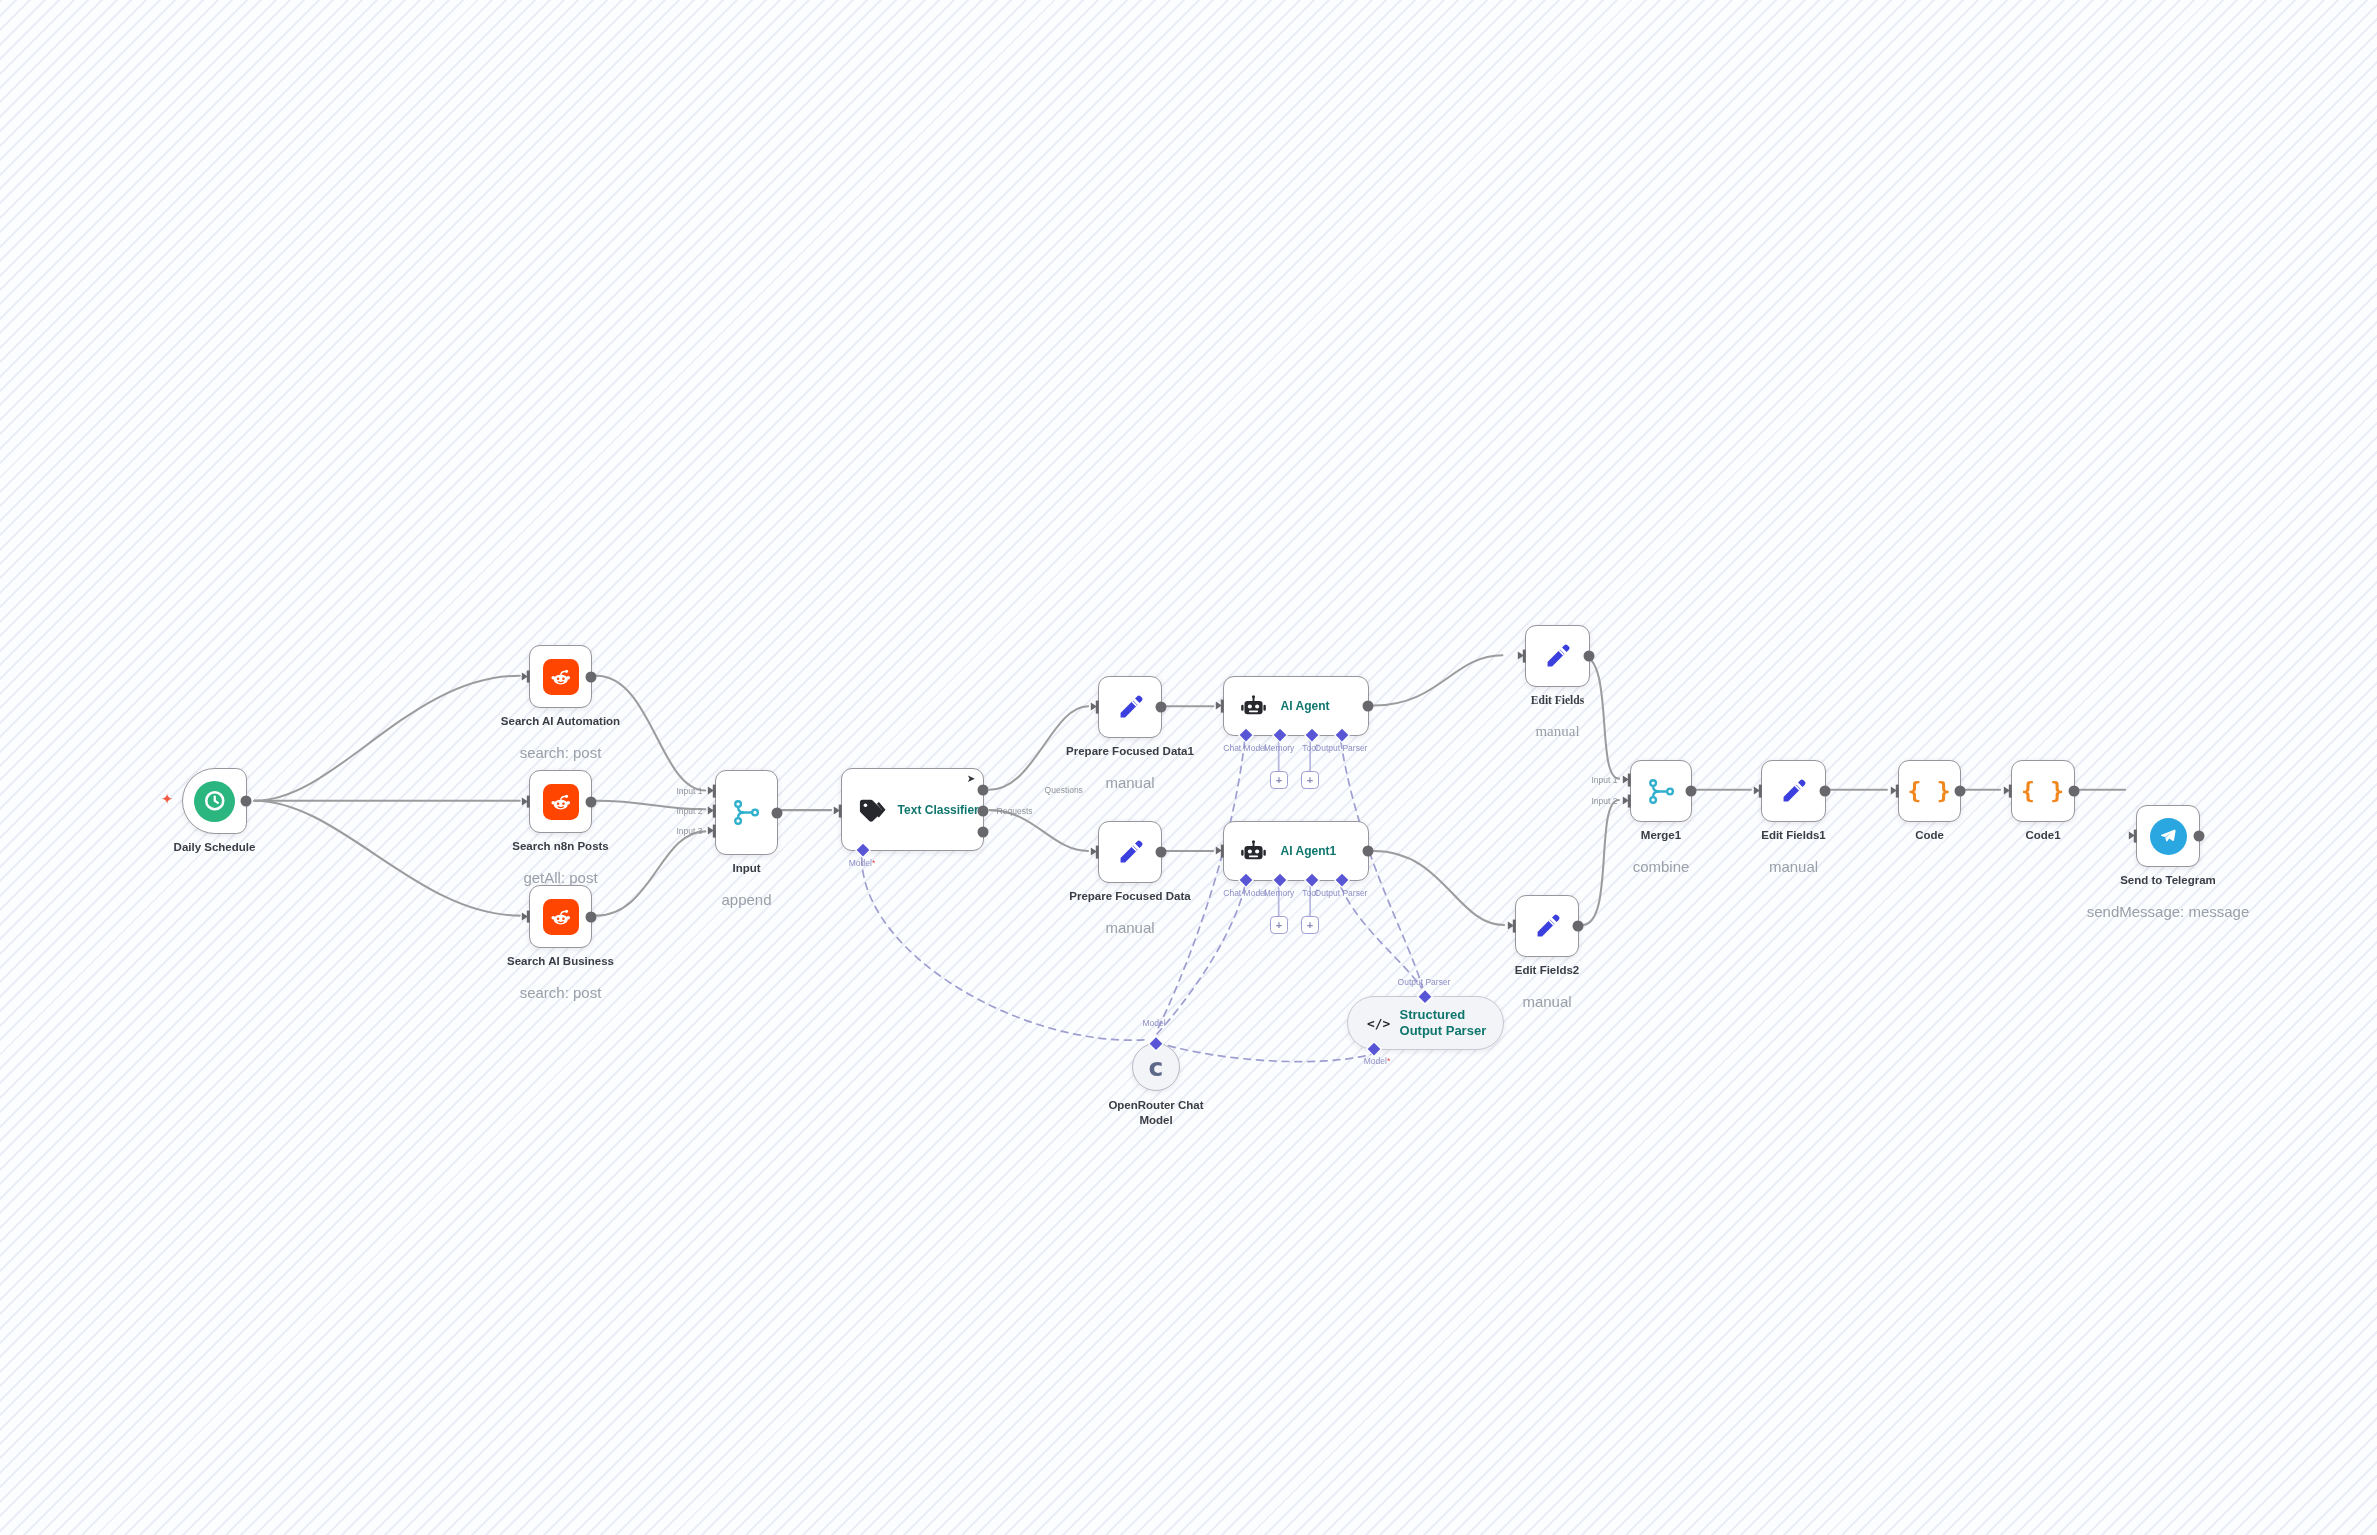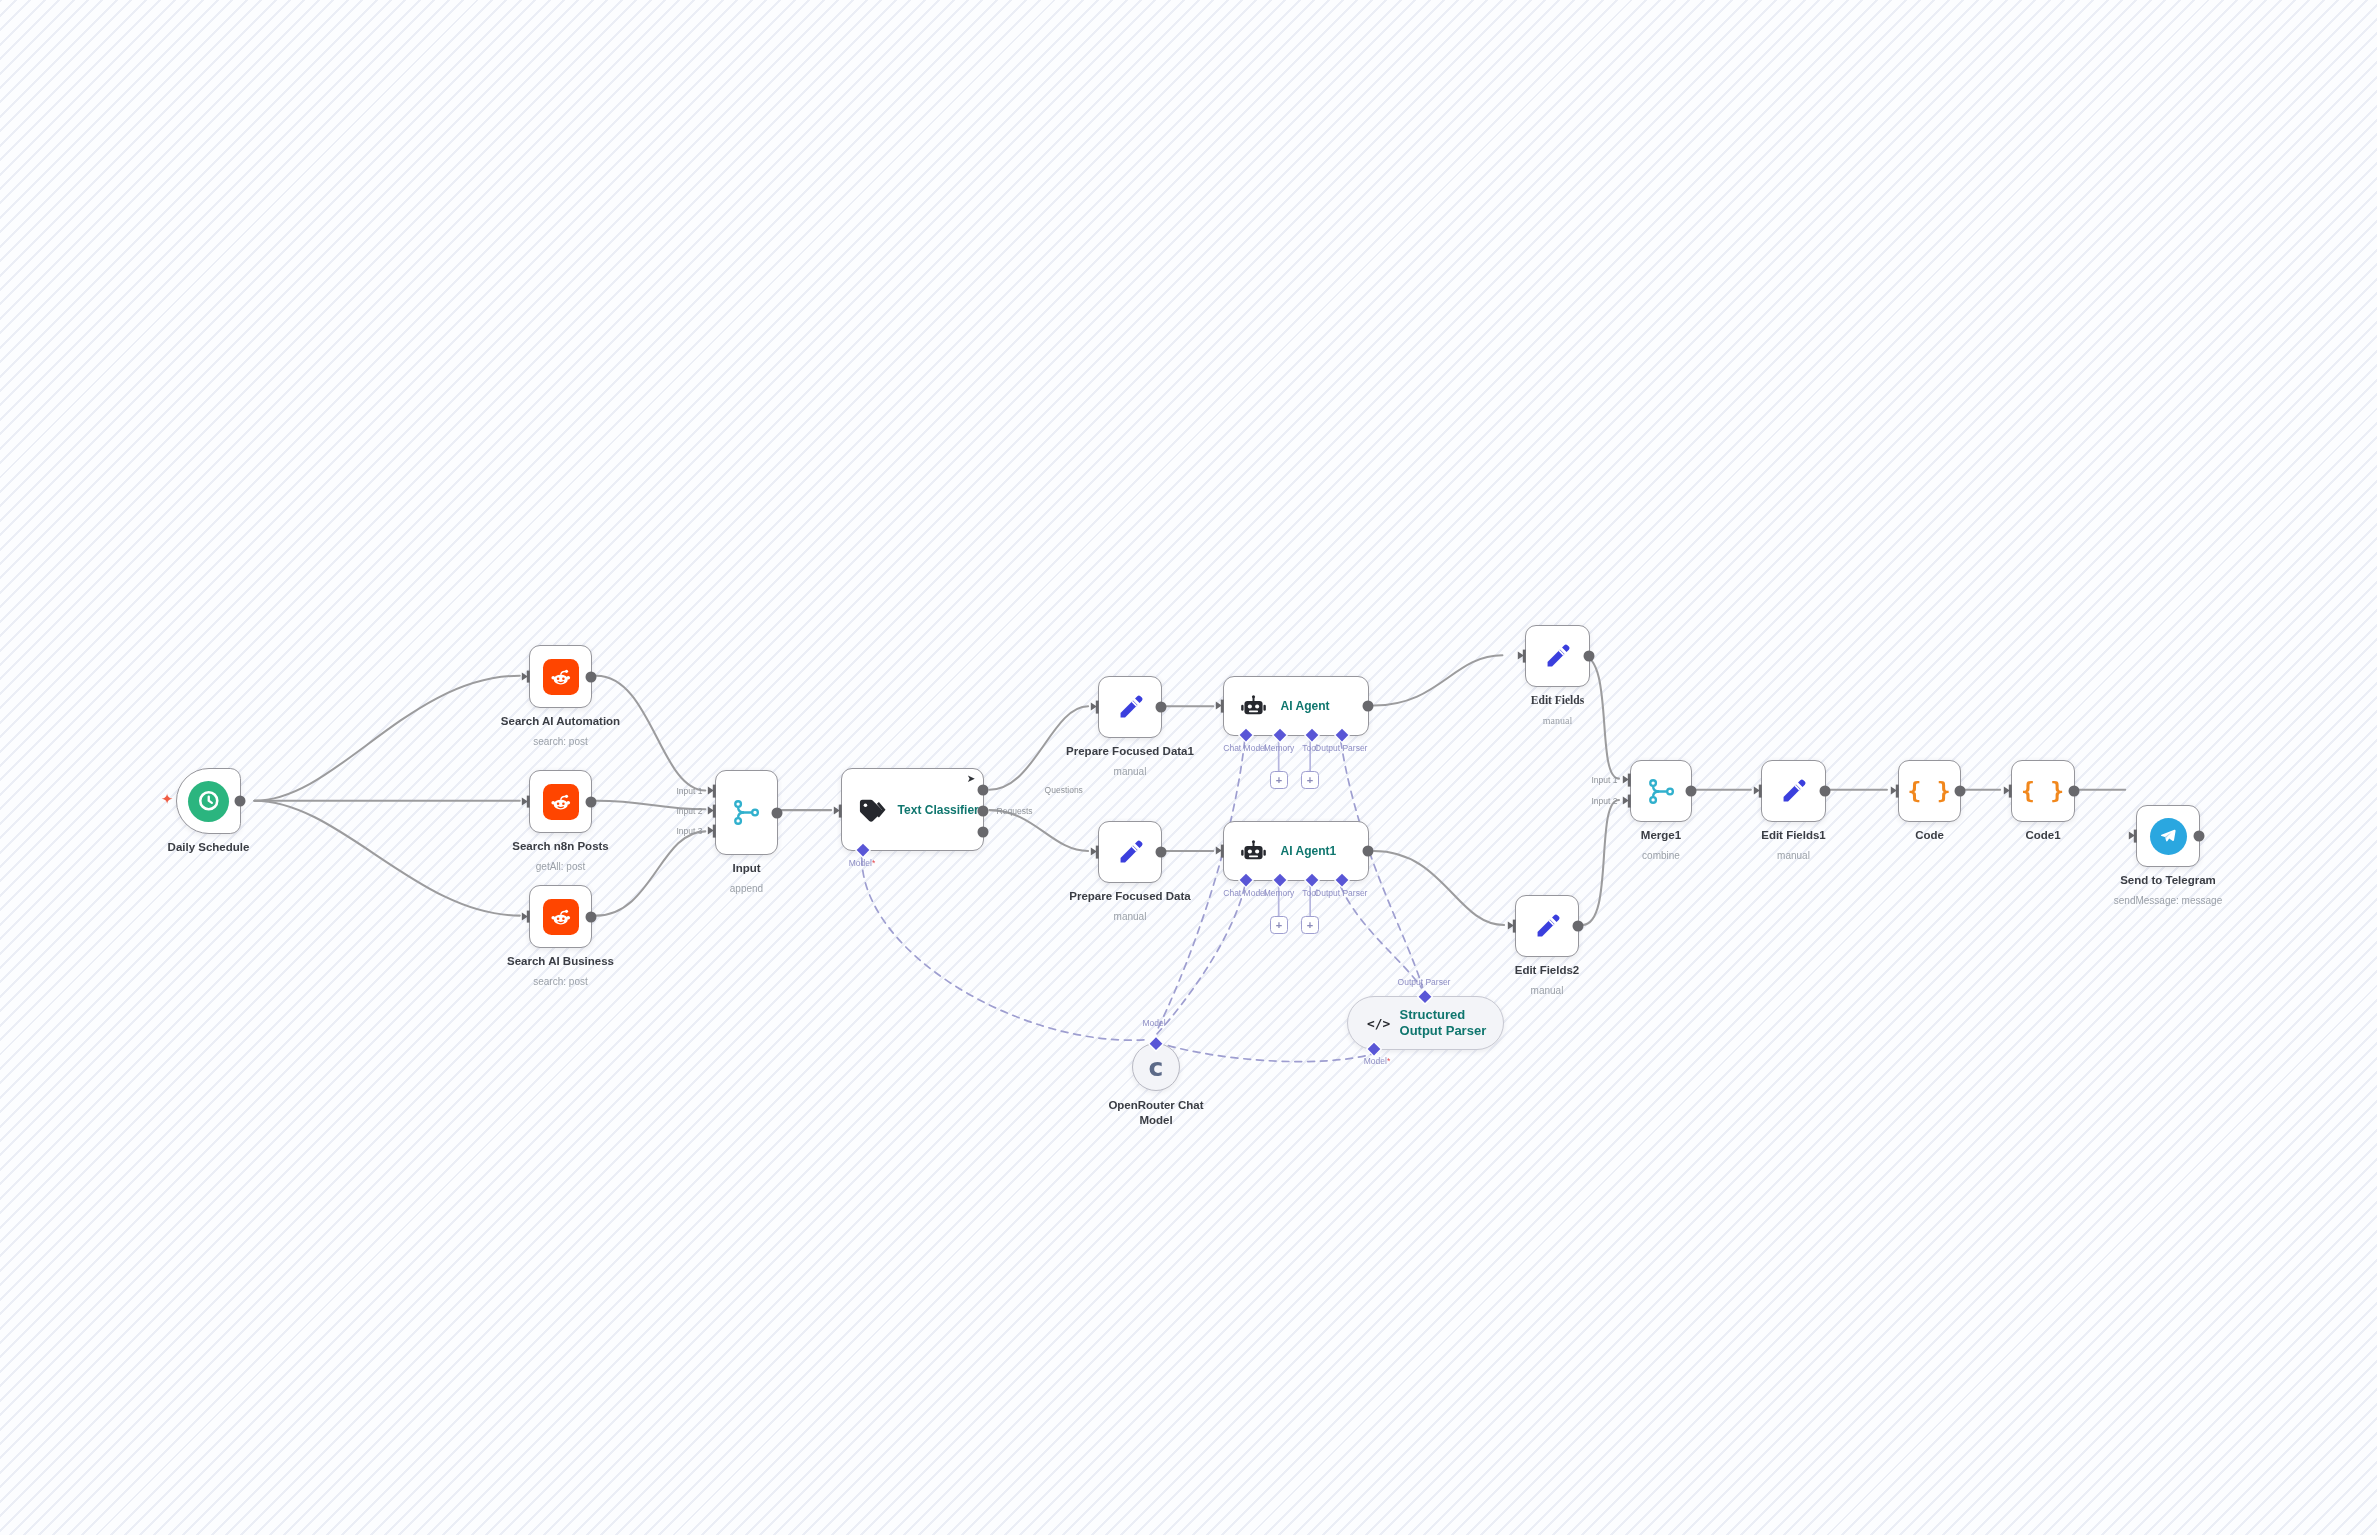--- a/index.html
+++ b/index.html
@@ -20,21 +20,21 @@
   }
   .node.trigger{border-radius:34px 11px 11px 34px;}
   .node.wide{justify-content:flex-start;padding-left:13.6px;gap:11px;box-sizing:border-box;}
   .node.pill{background:#f3f4f8;border:1.3px solid #c7c8d2;border-radius:29px;}
   .node.round{background:#f3f4f8;border:1.3px solid #b9bac4;border-radius:50%;}
   .ntitle{font-size:12px;font-weight:700;color:#0f766e;white-space:nowrap;}
   .ntitle.sm{font-size:13px;white-space:normal;line-height:1.25;}
   .nlabel{position:absolute;top:calc(100% + 7.7px);left:50%;transform:translateX(-50%);text-align:center;z-index:4;}
   .nname{display:block;font-size:11.5px;font-weight:700;color:#3a3d44;white-space:nowrap;}
   .nname.wrap{white-space:normal;width:128px;line-height:1.3;}
-  .nsub{display:block;font-size:10px;font-weight:400;color:#9aa0a8;margin-top:9px;white-space:nowrap;}
+  .nsub{display:block;font-size:15px;font-weight:400;color:#9aa0a8;margin-top:17px;white-space:nowrap;}
   .out-dot{position:absolute;right:0;top:50%;width:11px;height:11px;border-radius:50%;
     background:#68686c;transform:translate(50%,-50%);z-index:5;}
   .in-port{position:absolute;left:0;top:50%;width:10.2px;height:12.8px;transform:translate(-100%,-50%);z-index:5;}
   .in-port::before{content:"";position:absolute;right:2.6px;top:2.1px;border-top:4.3px solid transparent;
     border-bottom:4.3px solid transparent;border-left:6px solid #68686c;}
   .in-port::after{content:"";position:absolute;right:0;top:0;width:3px;height:12.8px;background:#68686c;}
   .diamond{position:absolute;width:9.4px;height:9.4px;background:#5956d6;box-shadow:0 0 0 1.3px #fff;
     z-index:6;}
   .diamond.bottom{bottom:0;transform:translate(-50%,50%) rotate(45deg);}
   .diamond.top{top:0;transform:translate(-50%,-50%) rotate(45deg);}
@@ -90,21 +90,21 @@
     <path class="dw" d="M1619 1237 C 1555 1257 1430 1246 1367 1227"></path>
 
     <path class="sw" d="M1503 870 L 1503 907"></path>
     <path class="sw" d="M1540 870 L 1540 907"></path>
     <path class="sw" d="M1503 1041 L 1503 1078"></path>
     <path class="sw" d="M1540 1041 L 1540 1078"></path>
   </svg>
 
   <div class="sparkle" style="left:161px;top:791px;">✦</div>
 
-  <div class="node trigger" style="left:176px;top:768px;width:63px;height:64px;">
+  <div class="node trigger" style="left:182px;top:768px;width:63px;height:64px;">
     <span class="icon-badge" style="width:41px;height:41px;border-radius:50%;background:#2bb57f;">
       <svg width="25.5" height="25.5" viewBox="0 0 24 24">
           <circle cx="12" cy="12" r="8" fill="none" stroke="#fff" stroke-width="2.4"></circle>
           <path d="M12 8.2V12l2.9 2" fill="none" stroke="#fff" stroke-width="2.2" stroke-linecap="round"></path>
         </svg>
     </span>
     <span class="out-dot"></span>
     <div class="nlabel">
         <span class="nname">Daily Schedule</span>
       </div>

